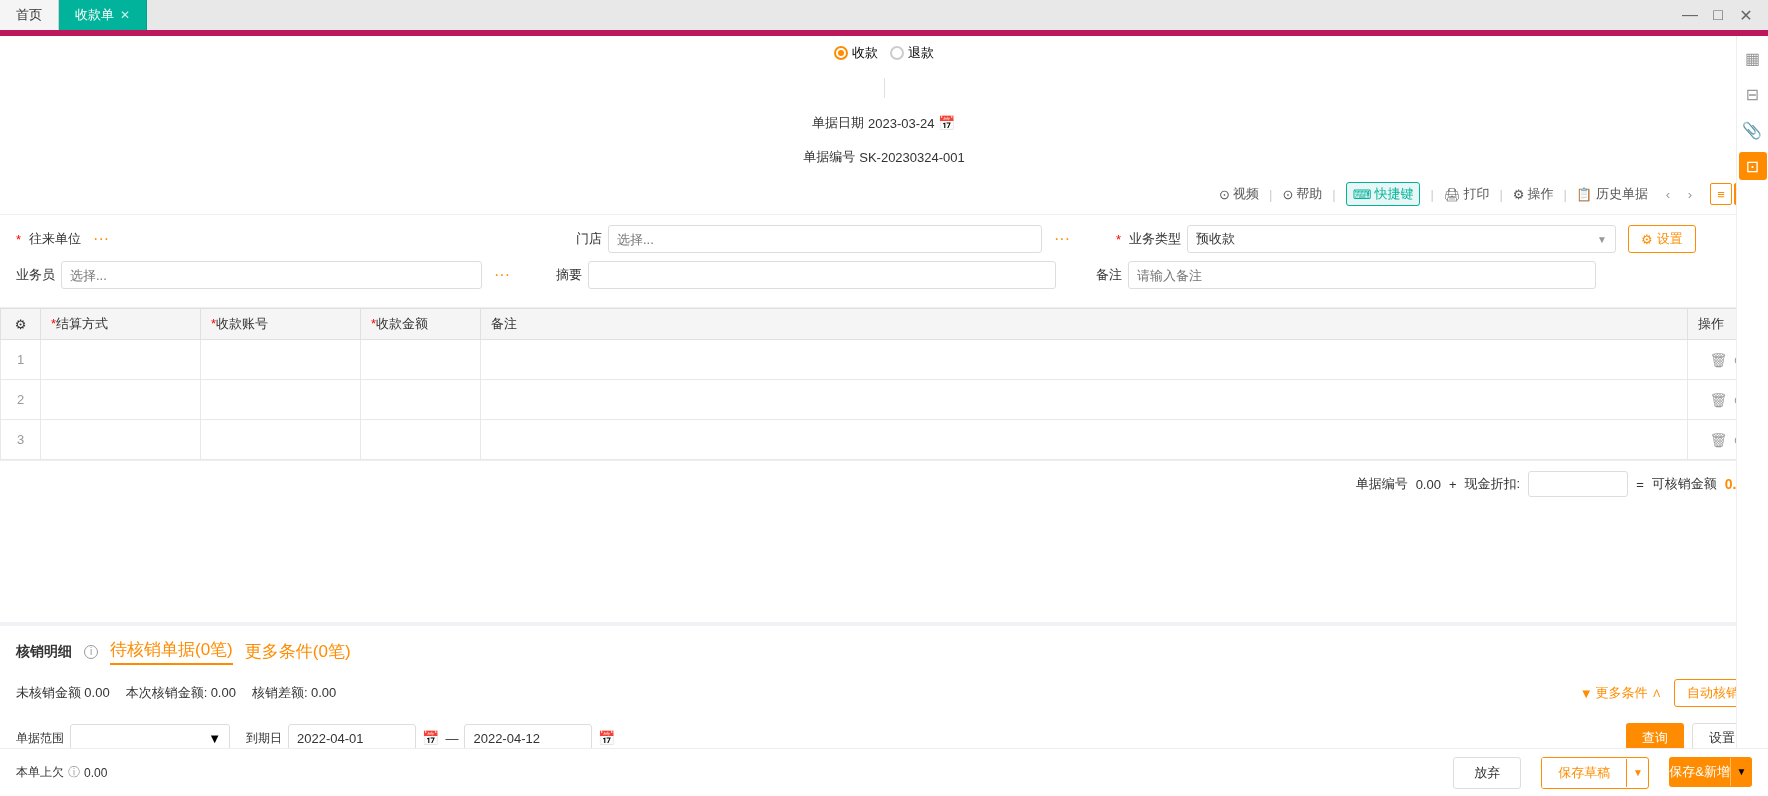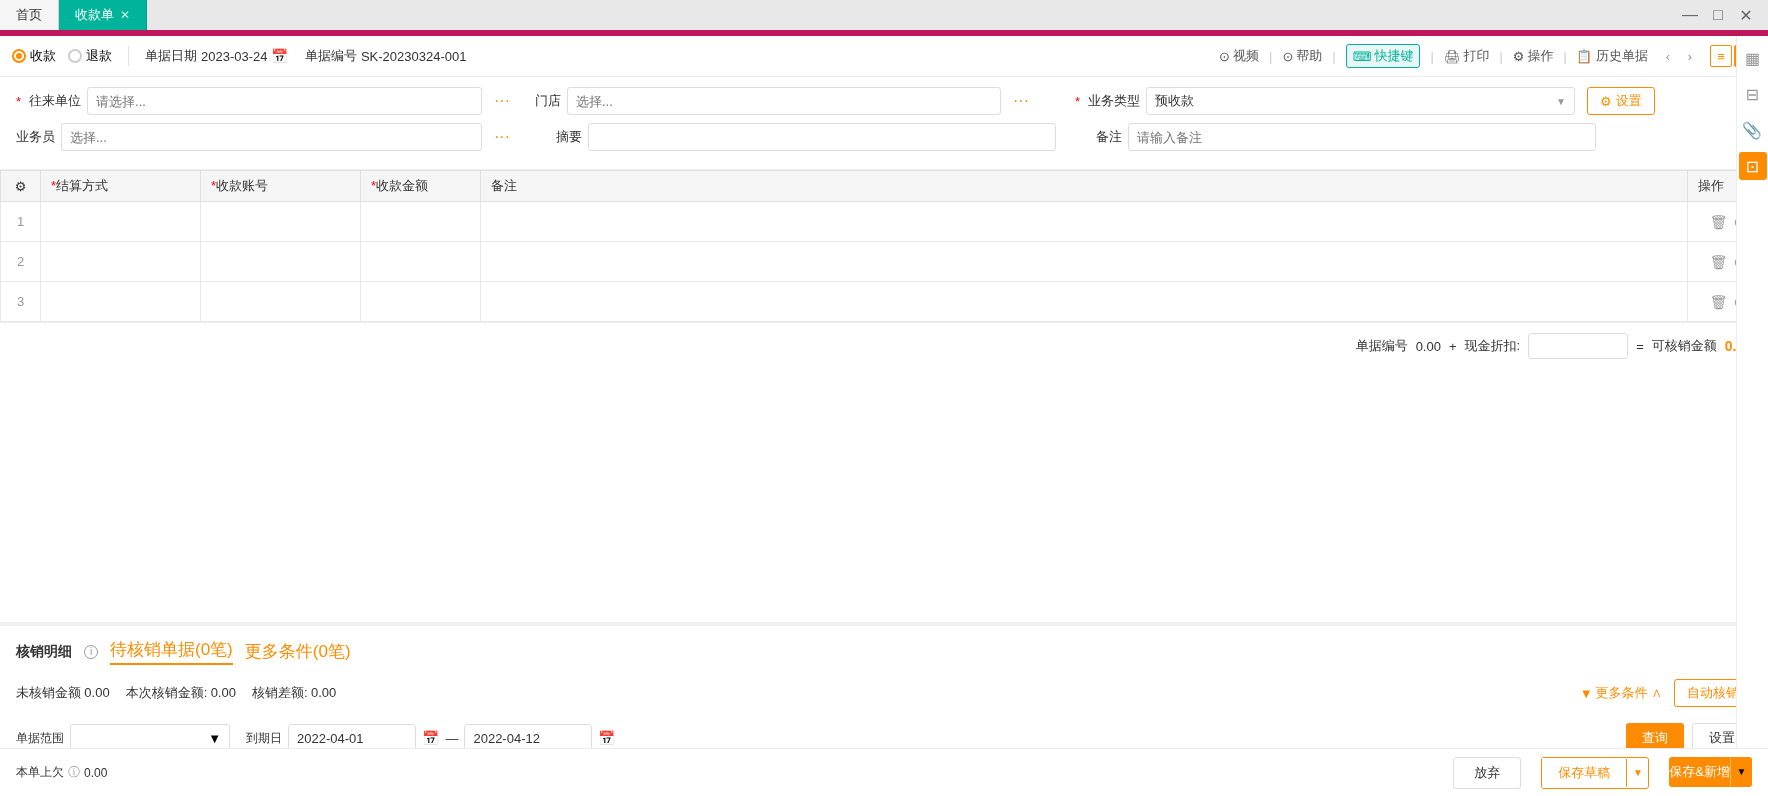--- a/index.html
+++ b/index.html
@@ -20,21 +20,21 @@
     }
     .tab-close { font-size: 12px; cursor: pointer; opacity: 0.8; }
     .tab-bar-right { margin-left: auto; display: flex; align-items: center; gap: 8px; padding-right: 12px; }
     .win-btn { width: 20px; height: 20px; display: flex; align-items: center; justify-content: center; cursor: pointer; color: #666; font-size: 16px; }
 
     
     .main-content { background: #fff; height: calc(796px - 36px); display: flex; flex-direction: column; overflow: hidden; }
 
     
     .top-toolbar {
-      display: flex; align-items: center; padding: 8px 12px; background: #fff; border-bottom: 1px solid #eee; gap: 16px;
+      display: flex; align-items: center; padding: 8px 12px; background: #fff; border-bottom: 1px solid #eee; gap: 16px; flex-direction: column;
     }
     .radio-group { display: flex; align-items: center; gap: 12px; }
     .radio-item { display: flex; align-items: center; gap: 4px; cursor: pointer; }
     .radio-dot { width: 14px; height: 14px; border-radius: 50%; border: 2px solid #ff8c00; display: flex; align-items: center; justify-content: center; }
     .radio-dot.active::after { content: ''; width: 6px; height: 6px; border-radius: 50%; background: #ff8c00; display: block; }
     .radio-dot.inactive { border-color: #ccc; }
     .toolbar-divider { width: 1px; height: 20px; background: #e0e0e0; }
     .date-field { display: flex; align-items: center; gap: 4px; }
     .field-label { color: #333; }
     .field-value { color: #333; font-weight: 500; }
@@ -235,25 +235,24 @@
       </div>
     </div>
   </div>
 
   <div class="form-section">
     <div class="form-row">
 
       <div class="form-field" style="flex:2;max-width:500px;">
         <span class="required-star">*</span>
         <span class="form-field-label">往来单位</span>
-        <input class="form-input" style="color: rgb(187, 187, 187);" placeholder="请选择...">
         <span class="more-btn">···</span>
       </div>
 
-      <div class="form-field" style="flex:2;max-width:500px;margin-left:19px;">
+      <div class="form-field" style="flex:2;max-width:500px;margin-left:60px;">
         <span class="form-field-label">门店</span>
         <input class="form-input" style="color: rgb(187, 187, 187);" placeholder="选择...">
         <span class="more-btn">···</span>
       </div>
 
       <div class="form-field" style="flex:2;max-width:500px;margin-left:40px;">
         <span class="required-star">*</span>
         <span class="form-field-label">业务类型</span>
         <div class="dropdown-select">
           <span style="flex:1;color:#333;">预收款</span>

